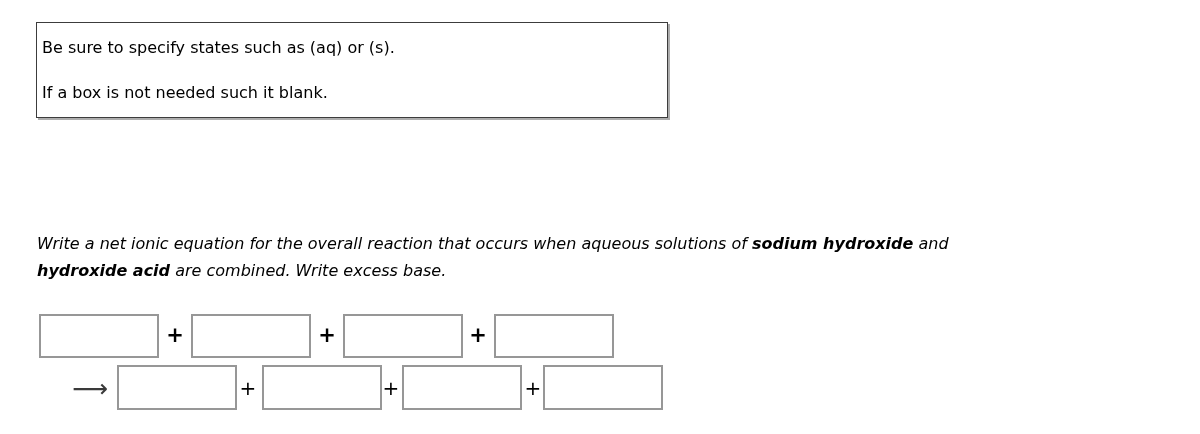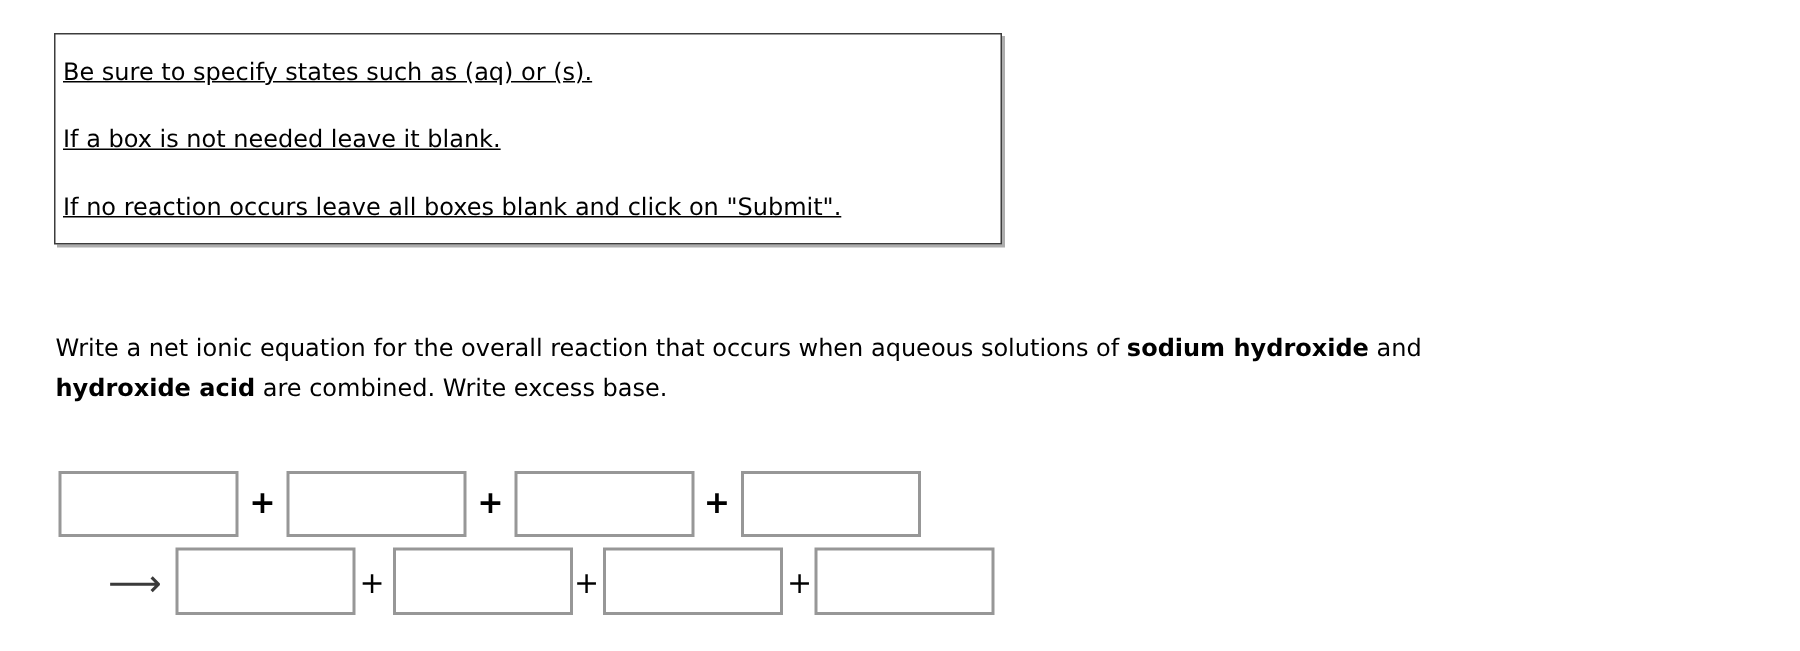--- a/index.html
+++ b/index.html
@@ -23,32 +23,32 @@
     background: #ffffff;
     border: 1px solid #3c3c3c;
     box-shadow: 2px 2px 0 #adadad;
     padding: 2px 5px 2px 5px;
   }
   .instruction-line {
     font-size: 16px;
     line-height: 45px;
     white-space: nowrap;
     color: #000000;
-    text-decoration: underline;
   }
 
   
   .question {
     position: absolute;
     left: 37px;
-    top: 218px;
+    top: 230px;
     width: 1130px;
     font-size: 16px;
     line-height: 27px;
     color: #000000;
+    font-style: italic;
   }
   .question b { font-weight: 700; }
 
   
   .equation-area {
     position: absolute;
     left: 0; top: 0;
     width: 1200px; height: 434px;
     pointer-events: none;
   }
@@ -90,22 +90,21 @@
   .r2-b1 { left: 117px; } .r2-b2 { left: 262px; } .r2-b3 { left: 402px; } .r2-b4 { left: 543px; }
   .p2-1 { left: 236px; }  .p2-2 { left: 379px; }  .p2-3 { left: 521px; }
 </style>
 </head>
 <body>
 
 <div class="page">
 
   <div class="instructions-box">
     <div class="instruction-line">Be sure to specify states such as (aq) or (s).</div>
-    <div class="instruction-line">If a box is not needed leave it blank.</div>
-    <div class="instruction-line">If no reaction occurs leave all boxes blank and click on "Submit".</div>
+    <div class="instruction-line">If a box is not needed such it blank.</div>
   </div>
 
   <p class="question"><span>Write a net ionic equation for the overall reaction that occurs when aqueous solutions of </span><b>sodium hydroxide</b><span> and</span><br><b>hydroxide acid</b><span> are combined. Write excess base.</span></p>
 
   <div class="equation-area">
 
     <input class="eq-box row1-box r1-b1" type="text" value="" style="">
     <span class="plus plus-bold p1-1">+</span>
     <input class="eq-box row1-box r1-b2" type="text" value="" style="">
     <span class="plus plus-bold p1-2">+</span>

